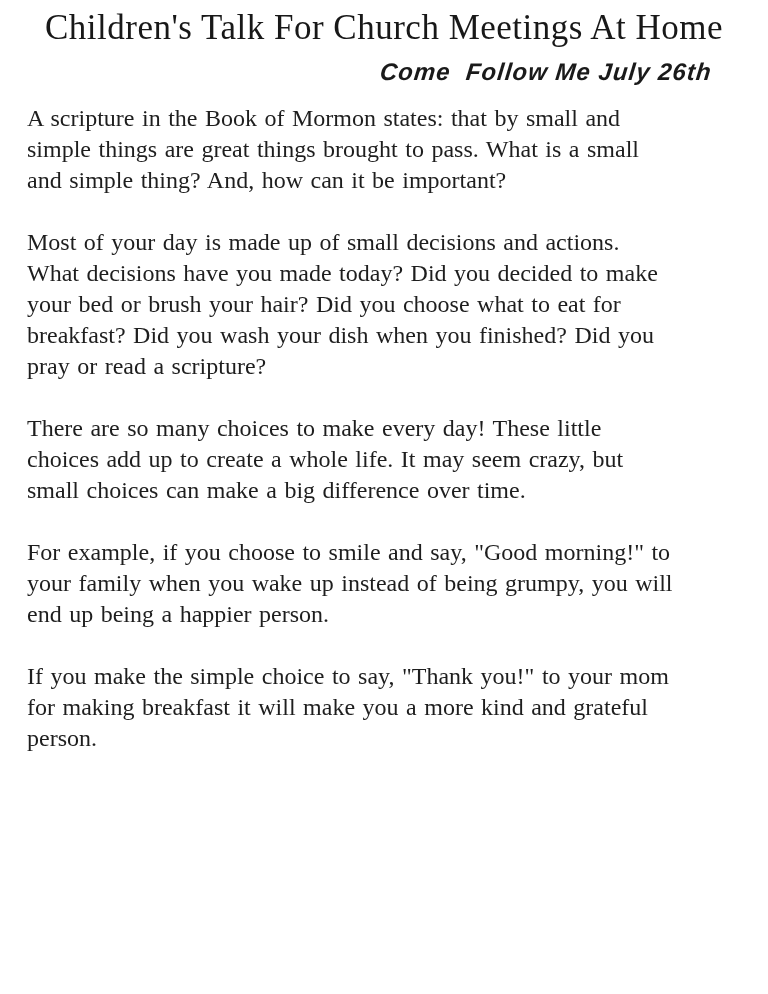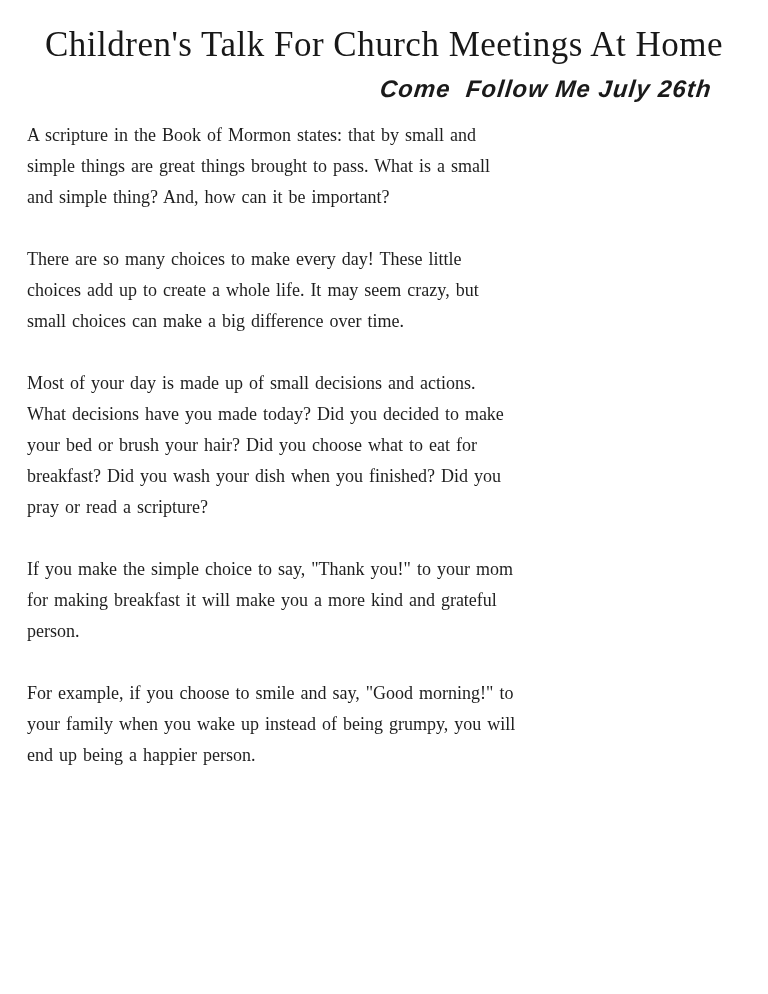--- a/index.html
+++ b/index.html
@@ -11,21 +11,21 @@
     position: relative;
     width: 768px;
     height: 994px;
     margin: 0 auto;
     background: #ffffff;
     color: #1e1e1e;
     overflow: hidden;
     font-family: "Liberation Serif", serif;
   }
   .page-header {
-    padding-top: 24px;
+    padding-top: 7px;
     text-align: center;
   }
   .kicker-title {
     margin: 0;
     font-family: "Liberation Serif", serif;
     font-weight: 400;
     font-size: 35px;
     line-height: 42px;
     letter-spacing: 0.5px;
     white-space: nowrap;
@@ -67,21 +67,21 @@
     white-space: pre;
     color: #1a1a1a;
   }
   .body-copy {
     margin-top: 16px;
     padding: 0 28px 0 27px;
   }
   .body-copy p {
     margin: 16px 0 31px 0;
     font-family: "Liberation Serif", serif;
-    font-size: 18px;
+    font-size: 24px;
     line-height: 31px;
     word-spacing: 1.5px;
     white-space: pre-line;
     color: #1e1e1e;
   }
   .body-copy p:last-child {
     margin-bottom: 0;
   }
 </style>
 </head>
@@ -93,29 +93,29 @@
     <h2 class="kicker-title">Children's Talk For Church Meetings At Home</h2>
     <div class="subtitle">
       <span class="script">Come  Follow Me July 26th</span>
     </div>
   </header>
 
   <main class="body-copy">
     <p>A scripture in the Book of Mormon states: that by small and
 simple things are great things brought to pass. What is a small
 and simple thing? And, how can it be important?</p>
-    <p>There are so many choices to make every day! These little
-choices add up to create a whole life. It may seem crazy, but
-small choices can make a big difference over time.</p>
     <p>Most of your day is made up of small decisions and actions.
 What decisions have you made today? Did you decided to make
 your bed or brush your hair? Did you choose what to eat for
 breakfast? Did you wash your dish when you finished? Did you
 pray or read a scripture?</p>
+    <p>There are so many choices to make every day! These little
+choices add up to create a whole life. It may seem crazy, but
+small choices can make a big difference over time.</p>
+    <p>For example, if you choose to smile and say, "Good morning!" to
+your family when you wake up instead of being grumpy, you will
+end up being a happier person.</p>
     <p>If you make the simple choice to say, "Thank you!" to your mom
 for making breakfast it will make you a more kind and grateful
 person.</p>
-    <p>For example, if you choose to smile and say, "Good morning!" to
-your family when you wake up instead of being grumpy, you will
-end up being a happier person.</p>
   </main>
 
 </div>
 
 </body></html>

